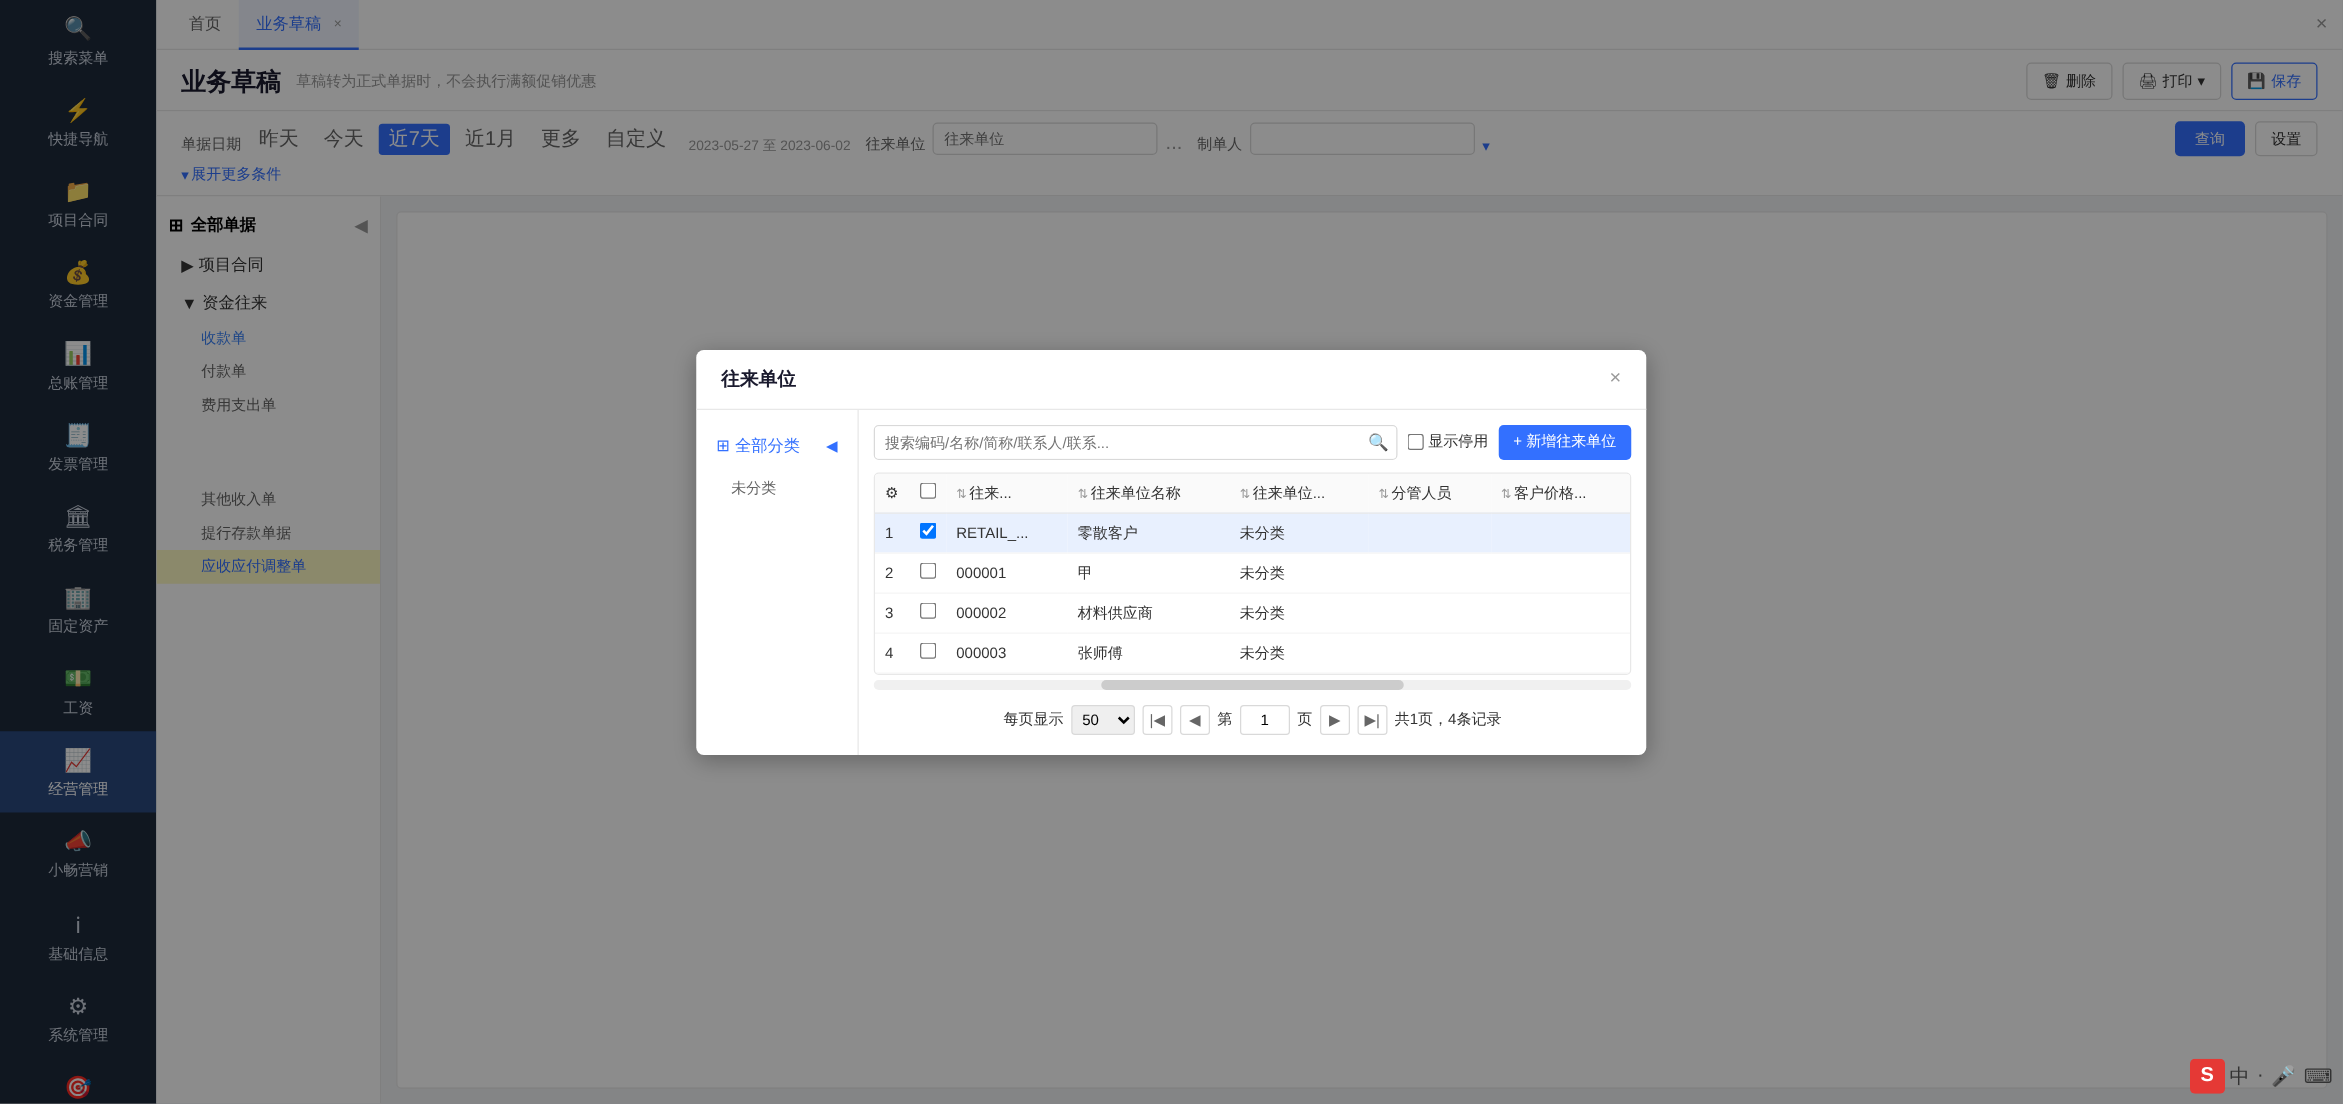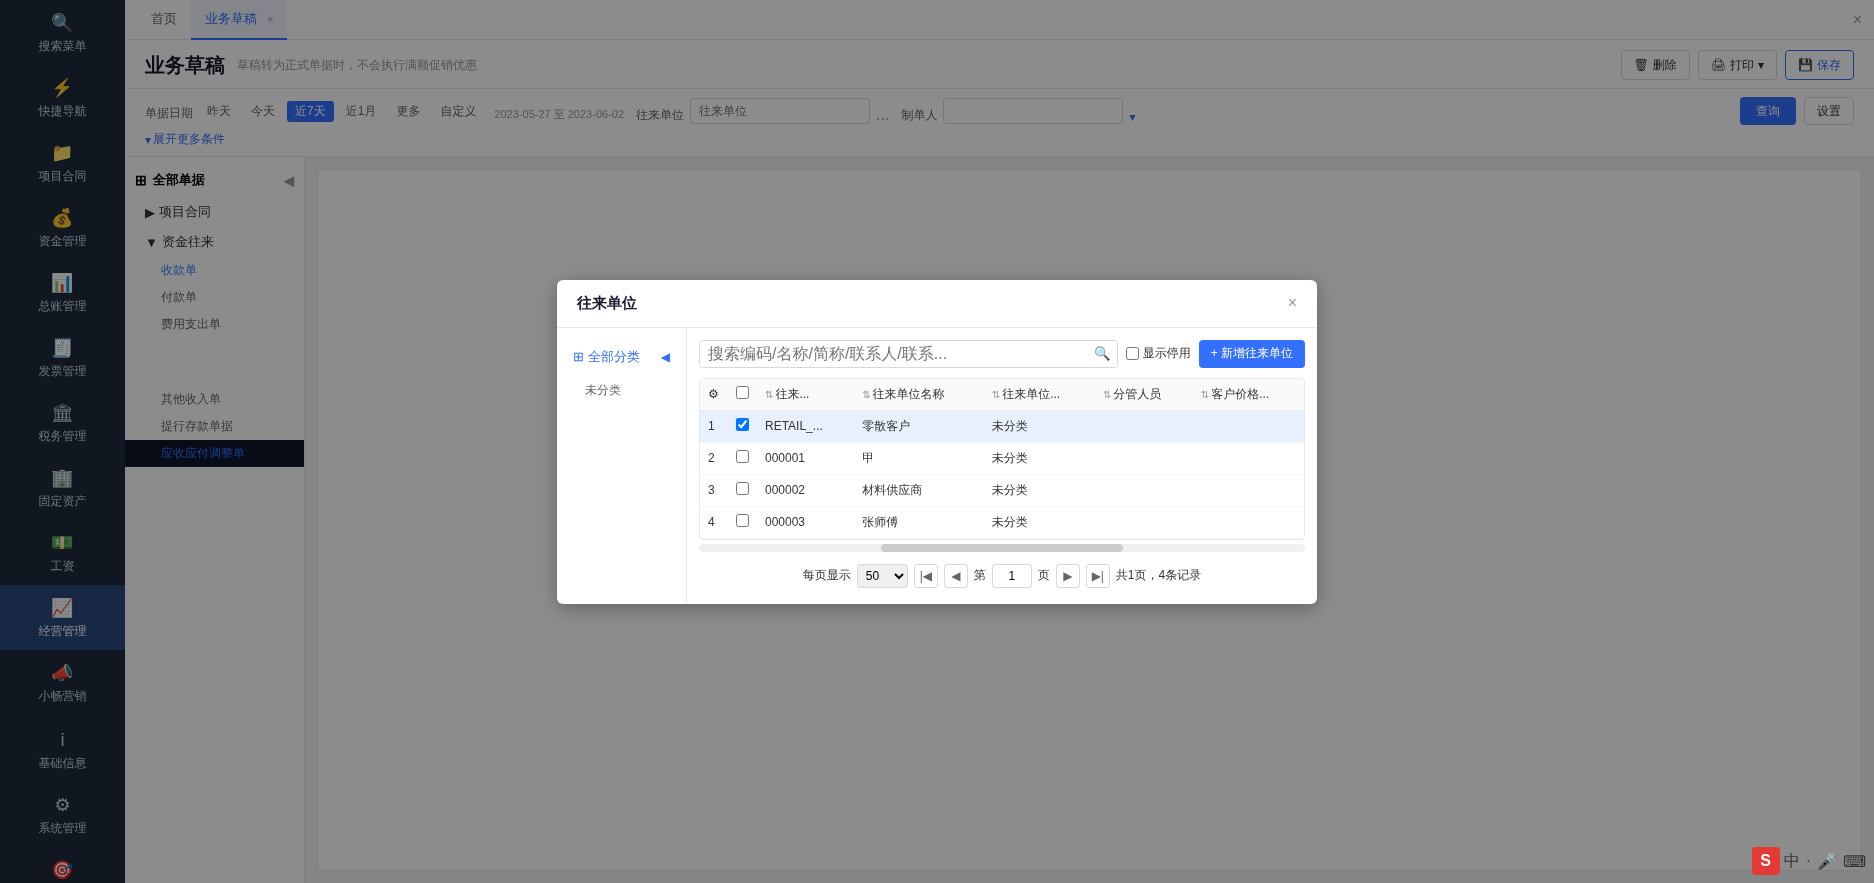--- a/index.html
+++ b/index.html
@@ -147,21 +147,21 @@
       font-size: 12px;
       color: #333;
     }
     .filter-label { color: #666; white-space: nowrap; }
     .filter-date-tabs {
       display: flex;
       gap: 4px;
     }
     .date-tab {
       padding: 2px 8px;
-      font-size: 12px;
+      font-size: 16px;
       cursor: pointer;
       border-radius: 3px;
       color: #666;
     }
     .date-tab.active {
       background: #3370ff;
       color: #fff;
     }
     .date-range {
       font-size: 11px;
@@ -322,21 +322,21 @@
       border: 1px solid #d9d9d9;
       border-radius: 4px;
       overflow: hidden;
       height: 28px;
       flex: 1;
     }
     .search-box input {
       border: none;
       outline: none;
       padding: 0 8px;
-      font-size: 16px;
+      font-size: 12px;
       height: 100%;
       flex: 1;
     }
     .search-icon-btn {
       width: 28px;
       height: 100%;
       background: #fff;
       border: none;
       cursor: pointer;
       display: flex;
@@ -658,21 +658,21 @@
       </div>
       <div style="padding:6px 10px 6px 20px;color:#333;cursor:pointer;display:flex;align-items:center;gap:4px;">
         <span>▼</span>
         <span>资金往来</span>
       </div>
       <div style="padding:5px 10px 5px 36px;color:#3b82f6;cursor:pointer;font-size:12px;">收款单</div>
       <div style="padding:5px 10px 5px 36px;color:#666;cursor:pointer;font-size:12px;">付款单</div>
       <div style="padding:5px 10px 5px 36px;color:#666;cursor:pointer;font-size:12px;">费用支出单</div>
       <div style="padding:5px 10px 5px 36px;color:#666;cursor:pointer;font-size:12px;margin-top:48px;">其他收入单</div>
       <div style="padding:5px 10px 5px 36px;color:#666;cursor:pointer;font-size:12px;">提行存款单据</div>
-      <div style="padding:5px 10px 5px 36px;color:#3370ff;cursor:pointer;font-size:12px;background:#0f172a;font-weight:500;">应收应付调整单</div>
+      <div style="padding:5px 10px 5px 36px;color:#3370ff;cursor:pointer;font-size:12px;background:#fef9c3;font-weight:500;">应收应付调整单</div>
     </div>
 
     <div style="flex:1;display:flex;flex-direction:column;overflow:hidden;background:#f0f2f5;">
       <div style="flex:1;display:flex;align-items:center;justify-content:center;background:#fff;margin:12px;border-radius:4px;border:1px solid #e8e8e8;font-size:13px;color:#999;">
         <span>未找到任何业务草稿</span>
       </div>
     </div>
   </div>
 </div>
 

